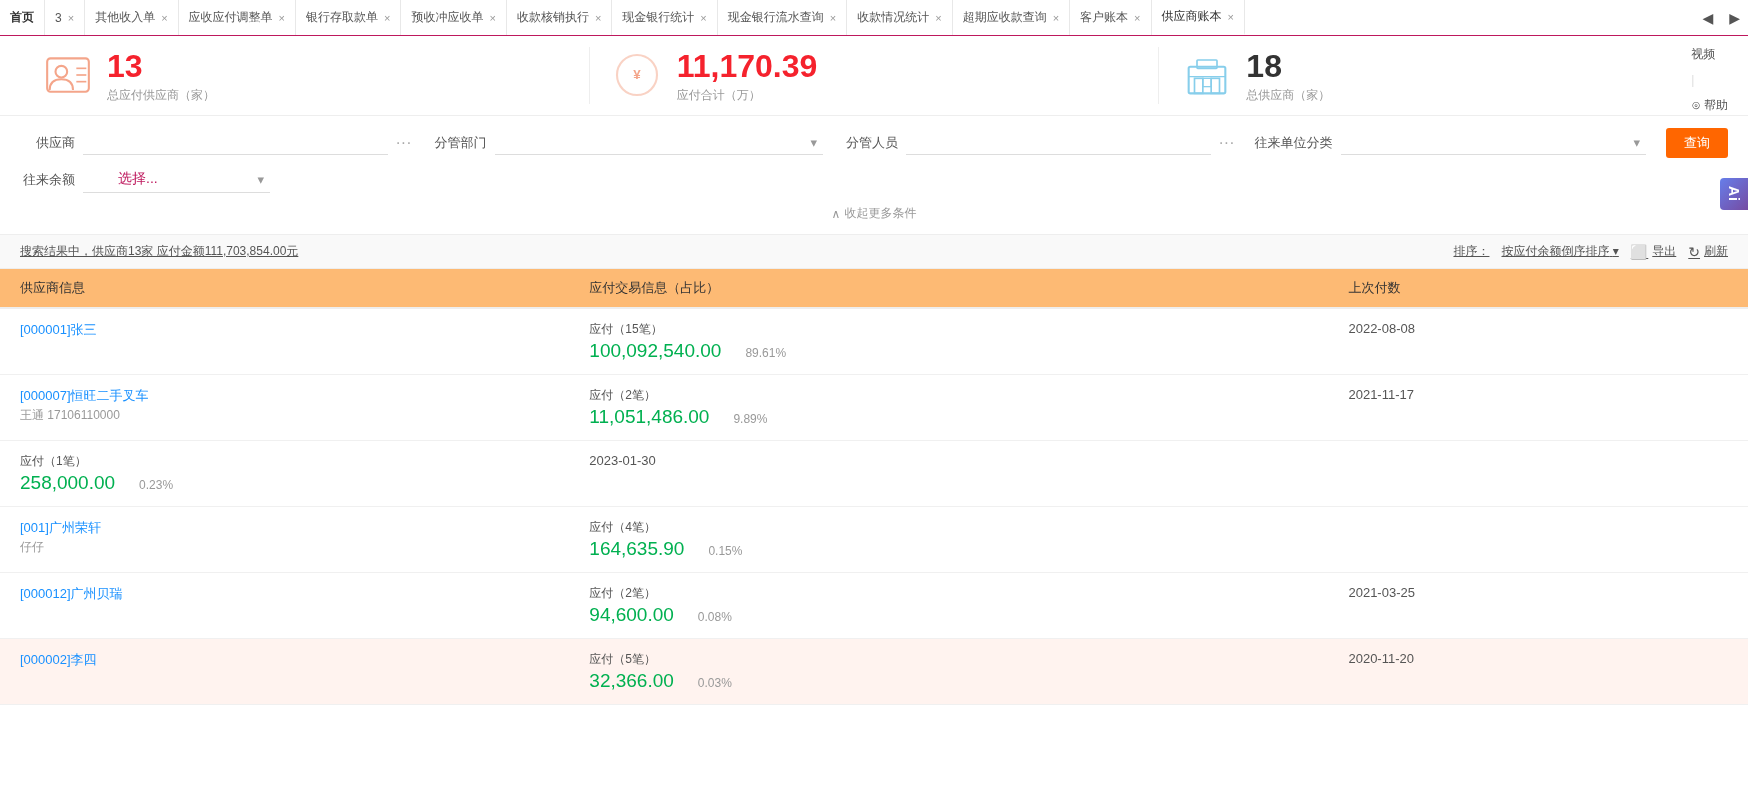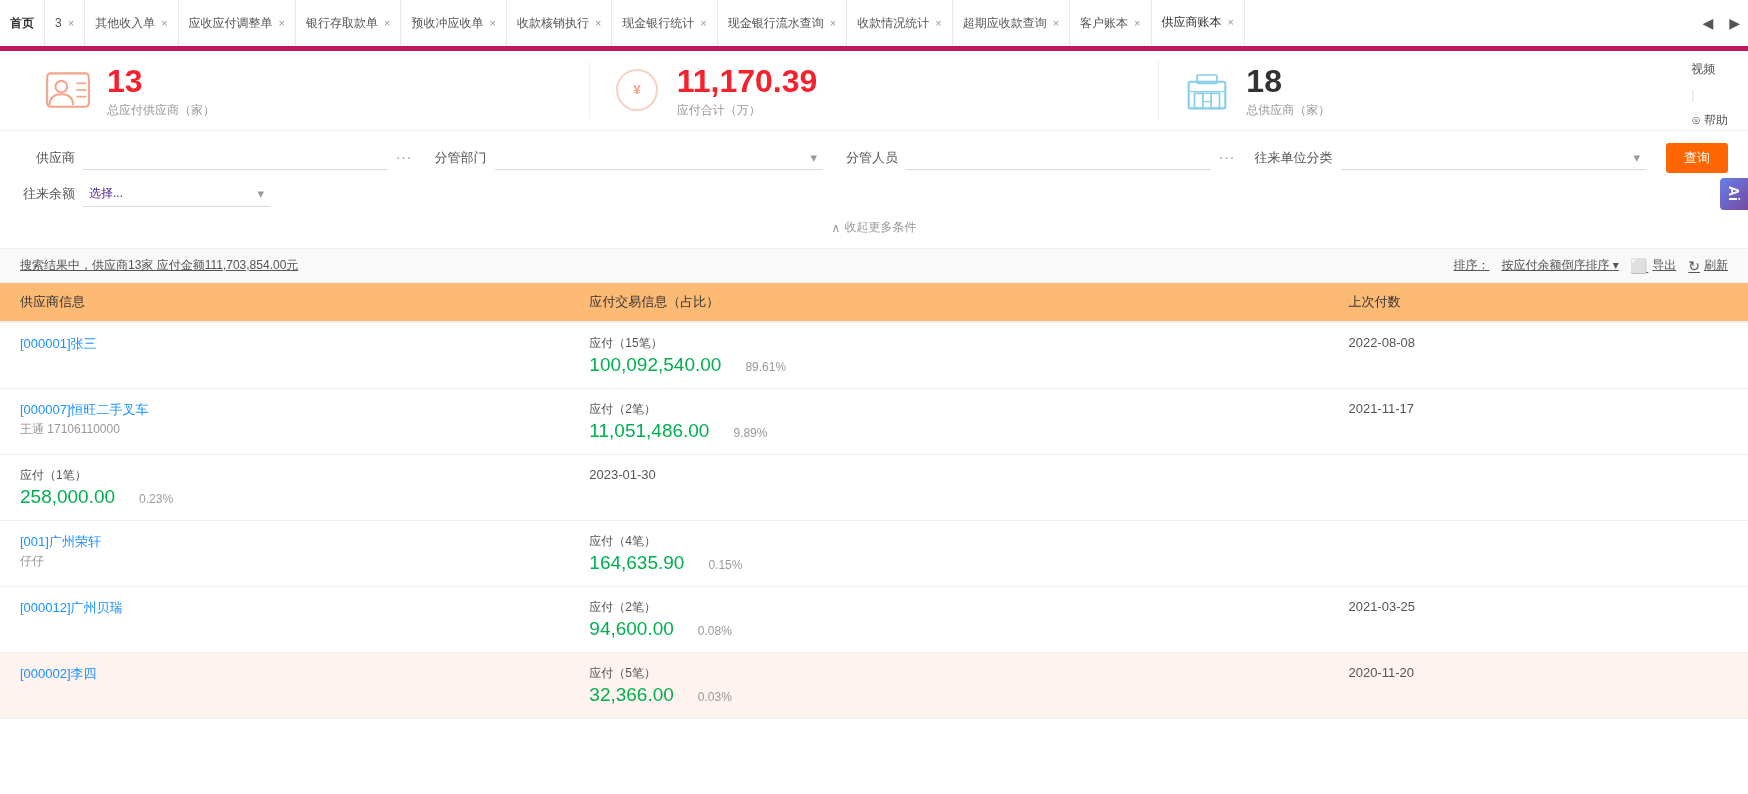--- a/index.html
+++ b/index.html
@@ -1,19 +1,19 @@
 <!DOCTYPE html>
 <html><head>
   <meta charset="utf-8">
   <style>
     * { box-sizing: border-box; margin: 0; padding: 0; }
     body { font-family: "Microsoft YaHei", "PingFang SC", sans-serif; font-size: 13px; background: #f5f5f5; color: #333; overflow-x: hidden; }
 
     
-    .top-nav { display: flex; background: #fff; border-bottom: 5px solid #be185d; height: 51px; overflow: hidden; }
+    .top-nav { display: flex; background: #fff; border-bottom: 1px solid #be185d; height: 36px; overflow: hidden; }
     .nav-tab { display: flex; align-items: center; padding: 0 10px; height: 100%; border-right: 1px solid #e8e8e8; white-space: nowrap; cursor: pointer; font-size: 12px; color: #555; }
     .nav-tab.active { background: #fff; color: #333; border-bottom: 2px solid #fff; }
     .nav-tab .close-icon { margin-left: 6px; color: #999; font-size: 11px; cursor: pointer; }
     .nav-tab.home { color: #333; font-weight: bold; }
     .nav-arrows { display: flex; align-items: center; margin-left: auto; }
     .nav-arrows button { background: none; border: none; cursor: pointer; padding: 4px 8px; font-size: 14px; color: #555; }
 
     
     .stats-bar { display: flex; align-items: center; background: #fff; padding: 10px 20px; border-bottom: 1px solid #eee; position: relative; min-height: 80px; }
     .stat-item { display: flex; align-items: center; gap: 12px; flex: 1; padding: 0 20px; }
@@ -220,21 +220,21 @@
       </div>
     </div>
 
     <button class="btn-query">查询</button>
   </div>
   <div class="filter-row" style="max-width:250px;">
 
     <div class="filter-item">
       <span class="filter-label">往来余额</span>
       <div class="filter-select">
-        <span class="filter-dots" style="color:#4c1d95;font-size:12px;">选择...</span>
+        <span class="filter-dots" style="color:#be185d;font-size:14px;margin-left:29px;">选择...</span>
         <span>▾</span>
       </div>
     </div>
   </div>
   <div class="collapse-btn-row">
     <div class="collapse-btn">
       <span>∧</span>
       <span>收起更多条件</span>
     </div>
   </div>

